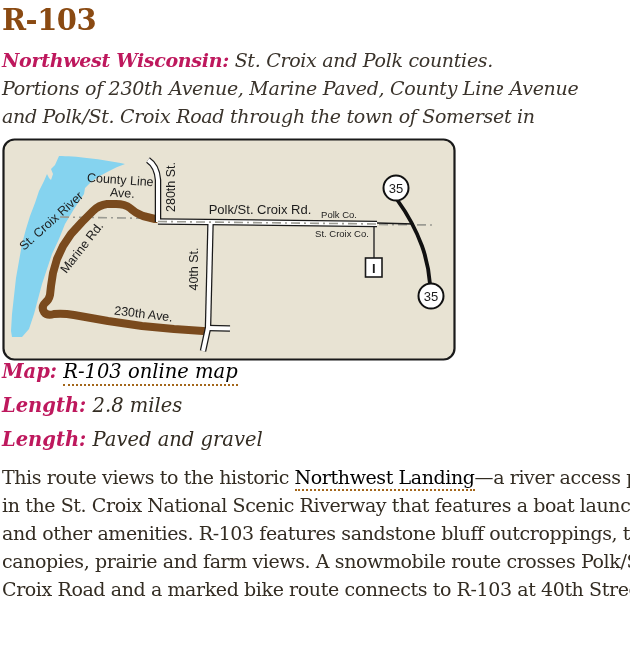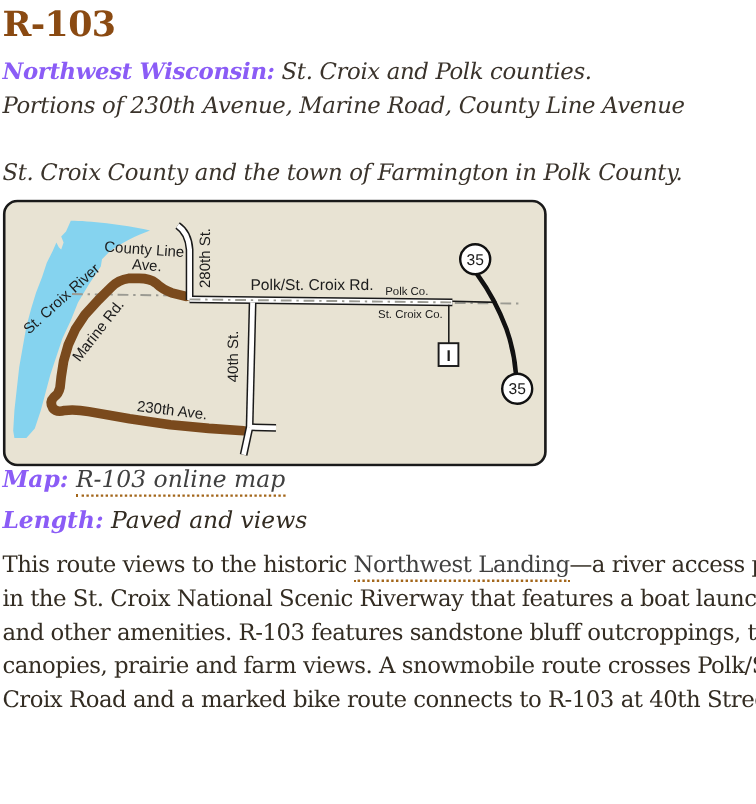--- a/index.html
+++ b/index.html
@@ -25,37 +25,37 @@
     font-style: italic;
     font-size: 19px;
     line-height: 28px;
     letter-spacing: -0.3px;
     color: #3a332b;
     white-space: nowrap;
   }
   .lbl {
     font-weight: bold;
     font-style: italic;
-    color: #8b5cf6;
+    color: #be185d;
   }
   .map-wrap { margin: 8px 0 0 2px; width: 454px; height: 223px; }
   svg text {
     font-family: "Liberation Sans", sans-serif;
     fill: #1c1c1c;
   }
   p.meta {
     margin: 0 0 12px 2px;
     font-size: 19.5px;
     line-height: 22px;
     font-style: italic;
     white-space: nowrap;
   }
   p.meta:first-of-type { margin-top: 22px; }
   a.link {
-    color: #404040;
+    color: #000000;
     font-style: italic;
     text-decoration: none;
     border-bottom: 2px dotted #a3661a;
     padding-bottom: 1px;
     cursor: pointer;
   }
   p.para {
     margin: 12px 0 0 2px;
     font-size: 19px;
     line-height: 28px;
@@ -67,23 +67,22 @@
 </style>
 </head>
 <body>
 
 <div class="page">
 
   <h1 class="title">R-103</h1>
 
   <p class="intro"><span class="lbl">Northwest Wisconsin:</span>
     <span>St. Croix and Polk counties.</span><br>
-    <span>Portions of 230th Avenue, Marine Road, County Line Avenue</span><br>
-    <br>
-    <span>St. Croix County and the town of Farmington in Polk County.</span>
+    <span>Portions of 230th Avenue, Marine Paved, County Line Avenue</span><br>
+    <span>and Polk/St. Croix Road through the town of Somerset in</span><br>
   </p>
 
   <div class="map-wrap">
     <svg width="454" height="223" viewBox="0 0 454 223">
 
       <rect x="1.5" y="1.5" width="451" height="220" rx="11" fill="#e8e3d3" stroke="#1a1a1a" stroke-width="2.2"></rect>
 
       <path fill="#85d3ef" d="M 57,18 C 72,18 100,21 123,26 C 112,30 100,36 90,43 L 83,50 L 82,56 L 72,71 L 63,86 L 57,101
                L 50,116 L 45,131 L 40,146 L 36,161 L 32,176 L 27,191 L 20,199 L 10,199 L 9,193 L 10,176
                L 12,158 L 14,140 L 17,123 L 20,106 L 24,91 L 28,78 L 33,65 L 37,53 L 42,43 L 45,36
@@ -145,21 +144,24 @@
       <text transform="translate(83,112) rotate(-52)" text-anchor="middle" font-size="12.5">Marine Rd.</text>
       <text transform="translate(196,131) rotate(-90)" text-anchor="middle" font-size="12.5">40th St.</text>
       <text transform="translate(141,180) rotate(7)" text-anchor="middle" font-size="12.5">230th Ave.</text>
     </svg>
   </div>
 
   <p class="meta"><span class="lbl">Map:</span>
     <a class="link">R-103 online map</a>
   </p>
   <p class="meta"><span class="lbl">Length:</span>
-    <span>Paved and views</span>
+    <span>2.8 miles</span>
+  </p>
+  <p class="meta"><span class="lbl">Length:</span>
+    <span>Paved and gravel</span>
   </p>
 
   <p class="para"><span>This route views to the historic </span><a class="link">Northwest Landing</a><span>—a river access point</span><br>
     <span>in the St. Croix National Scenic Riverway that features a boat launch</span><br>
     <span>and other amenities. R-103 features sandstone bluff outcroppings, tree</span><br>
     <span>canopies, prairie and farm views. A snowmobile route crosses Polk/St.</span><br>
     <span>Croix Road and a marked bike route connects to R-103 at 40th Street.</span>
   </p>
 
 </div>

